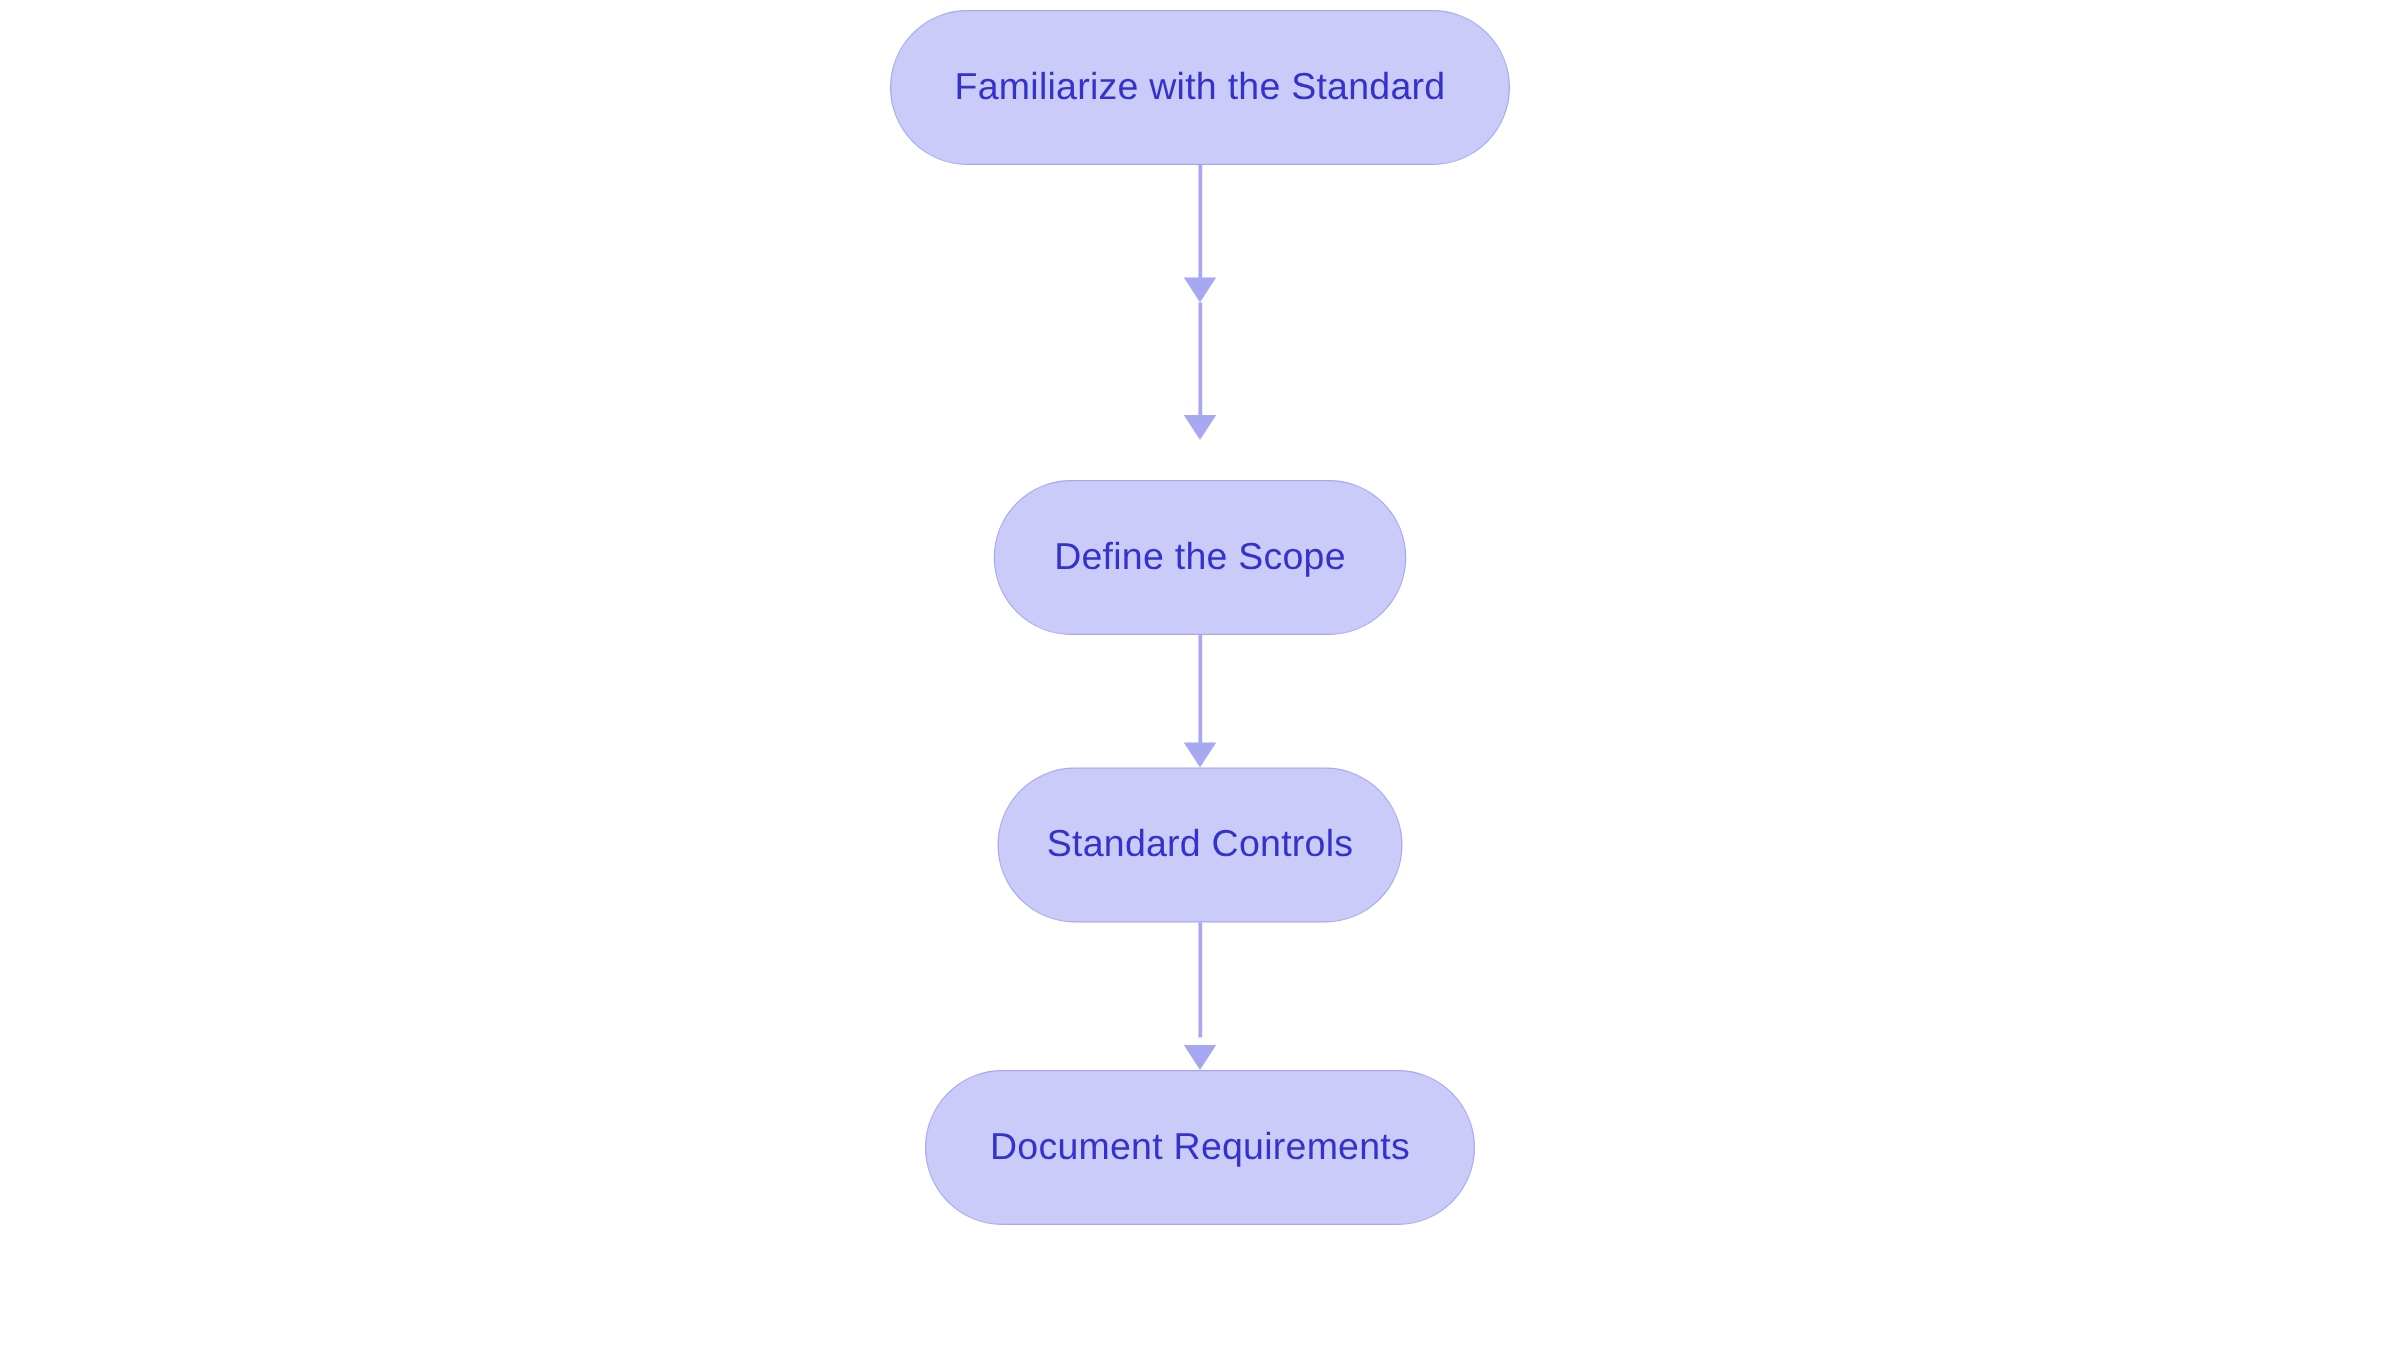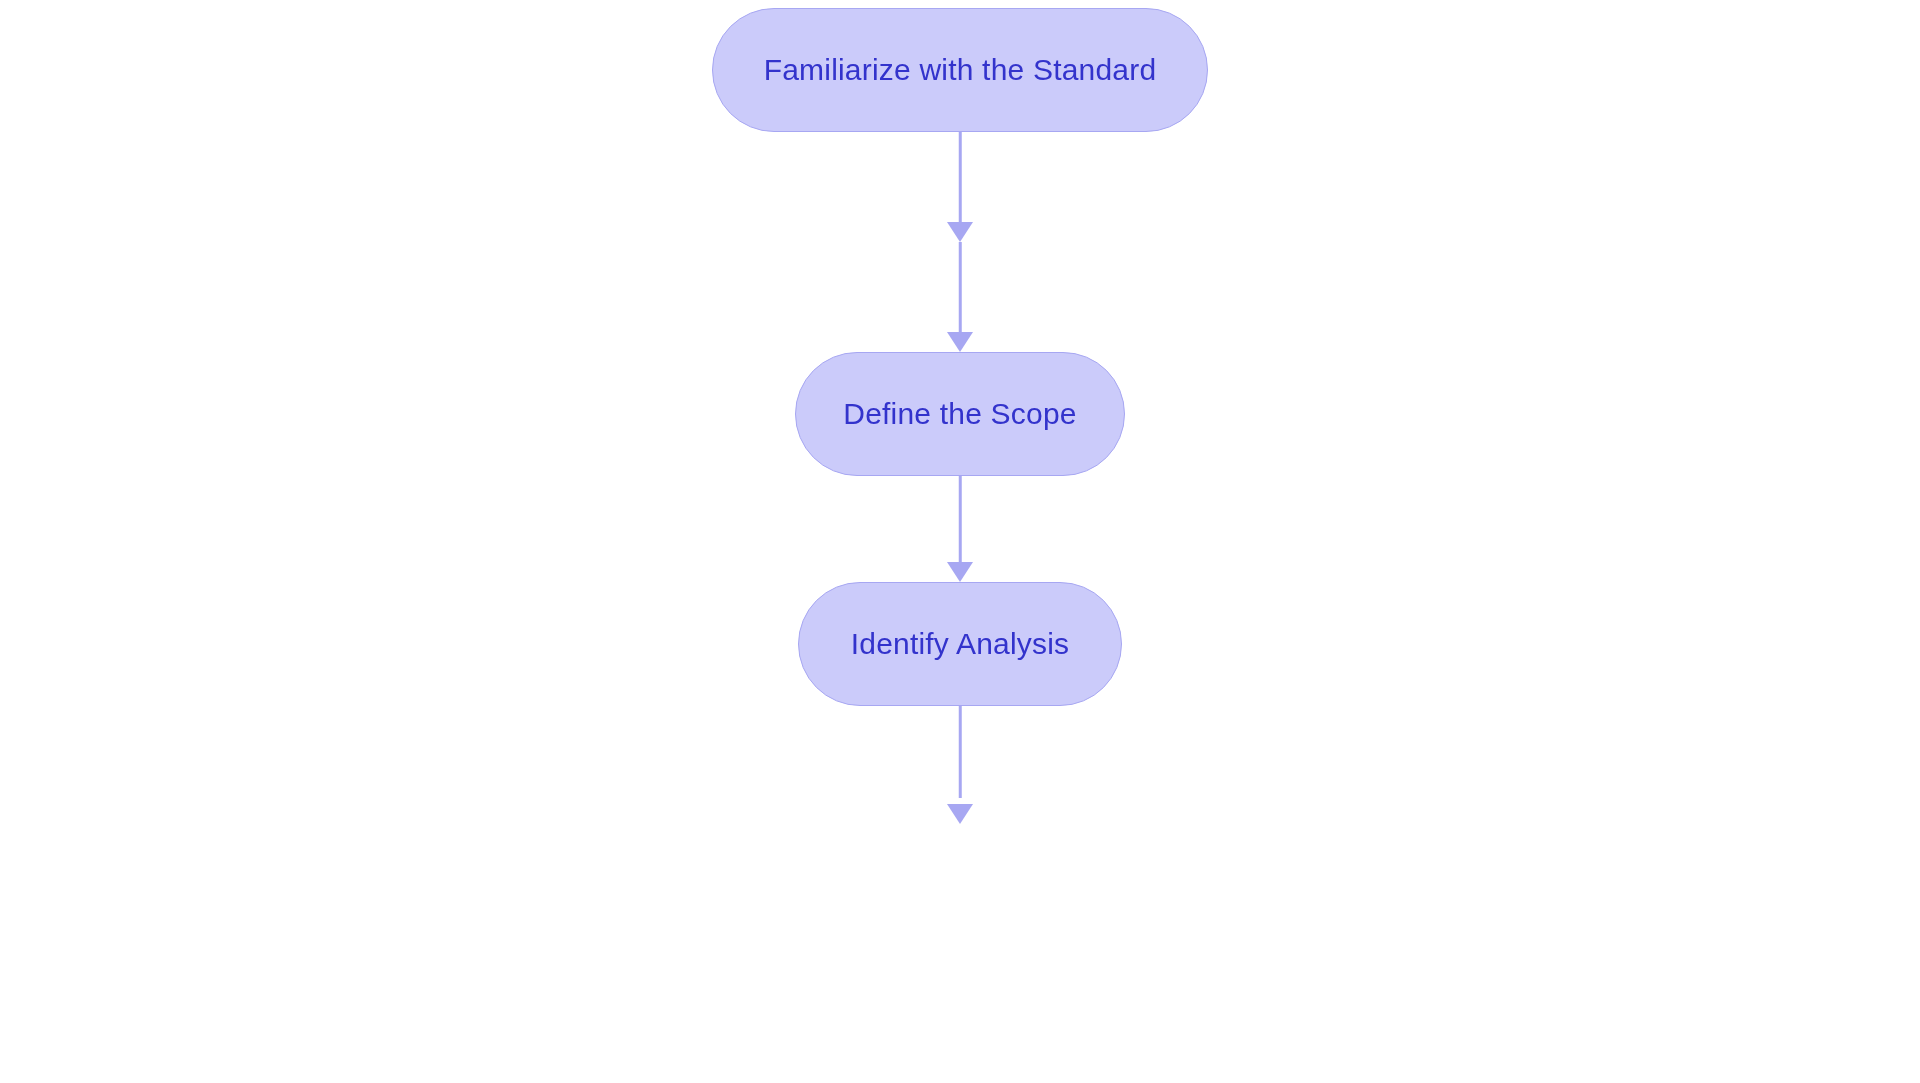--- a/index.html
+++ b/index.html
@@ -78,21 +78,21 @@
     width: 0;
     height: 0;
     border-left: 13px solid transparent;
     border-right: 13px solid transparent;
     border-top: 20px solid #a7a7f2;
   }
 
   
   .n1 { width: 496px; margin-top: 8px; }
   .n2 { width: 420px; }
-  .n3 { width: 330px; }
+  .n3 { width: 330px; margin-top: 32px; }
   .n4 { width: 324px; }
   .n5 { width: 440px; }
 
   .c1 { height: 110px; }
   .c2 { height: 110px; }
   .c3 { height: 106px; }
   .c4 { height: 118px; }
 </style>
 </head>
 <body>
@@ -118,23 +118,26 @@
     <div class="node n3">
       <span class="node-label">Define the Scope</span>
     </div>
 
     <div class="connector c3">
       <div class="connector-line"></div>
       <div class="connector-head"></div>
     </div>
 
     <div class="node n4">
-      <span class="node-label">Identify Analysis</span>
+      <span class="node-label">Standard Controls</span>
     </div>
 
     <div class="connector c4">
       <div class="connector-line"></div>
       <div class="connector-head"></div>
     </div>
 
+    <div class="node n5">
+      <span class="node-label">Document Requirements</span>
+    </div>
 
   </div>
 </div>
 
 </body></html>

